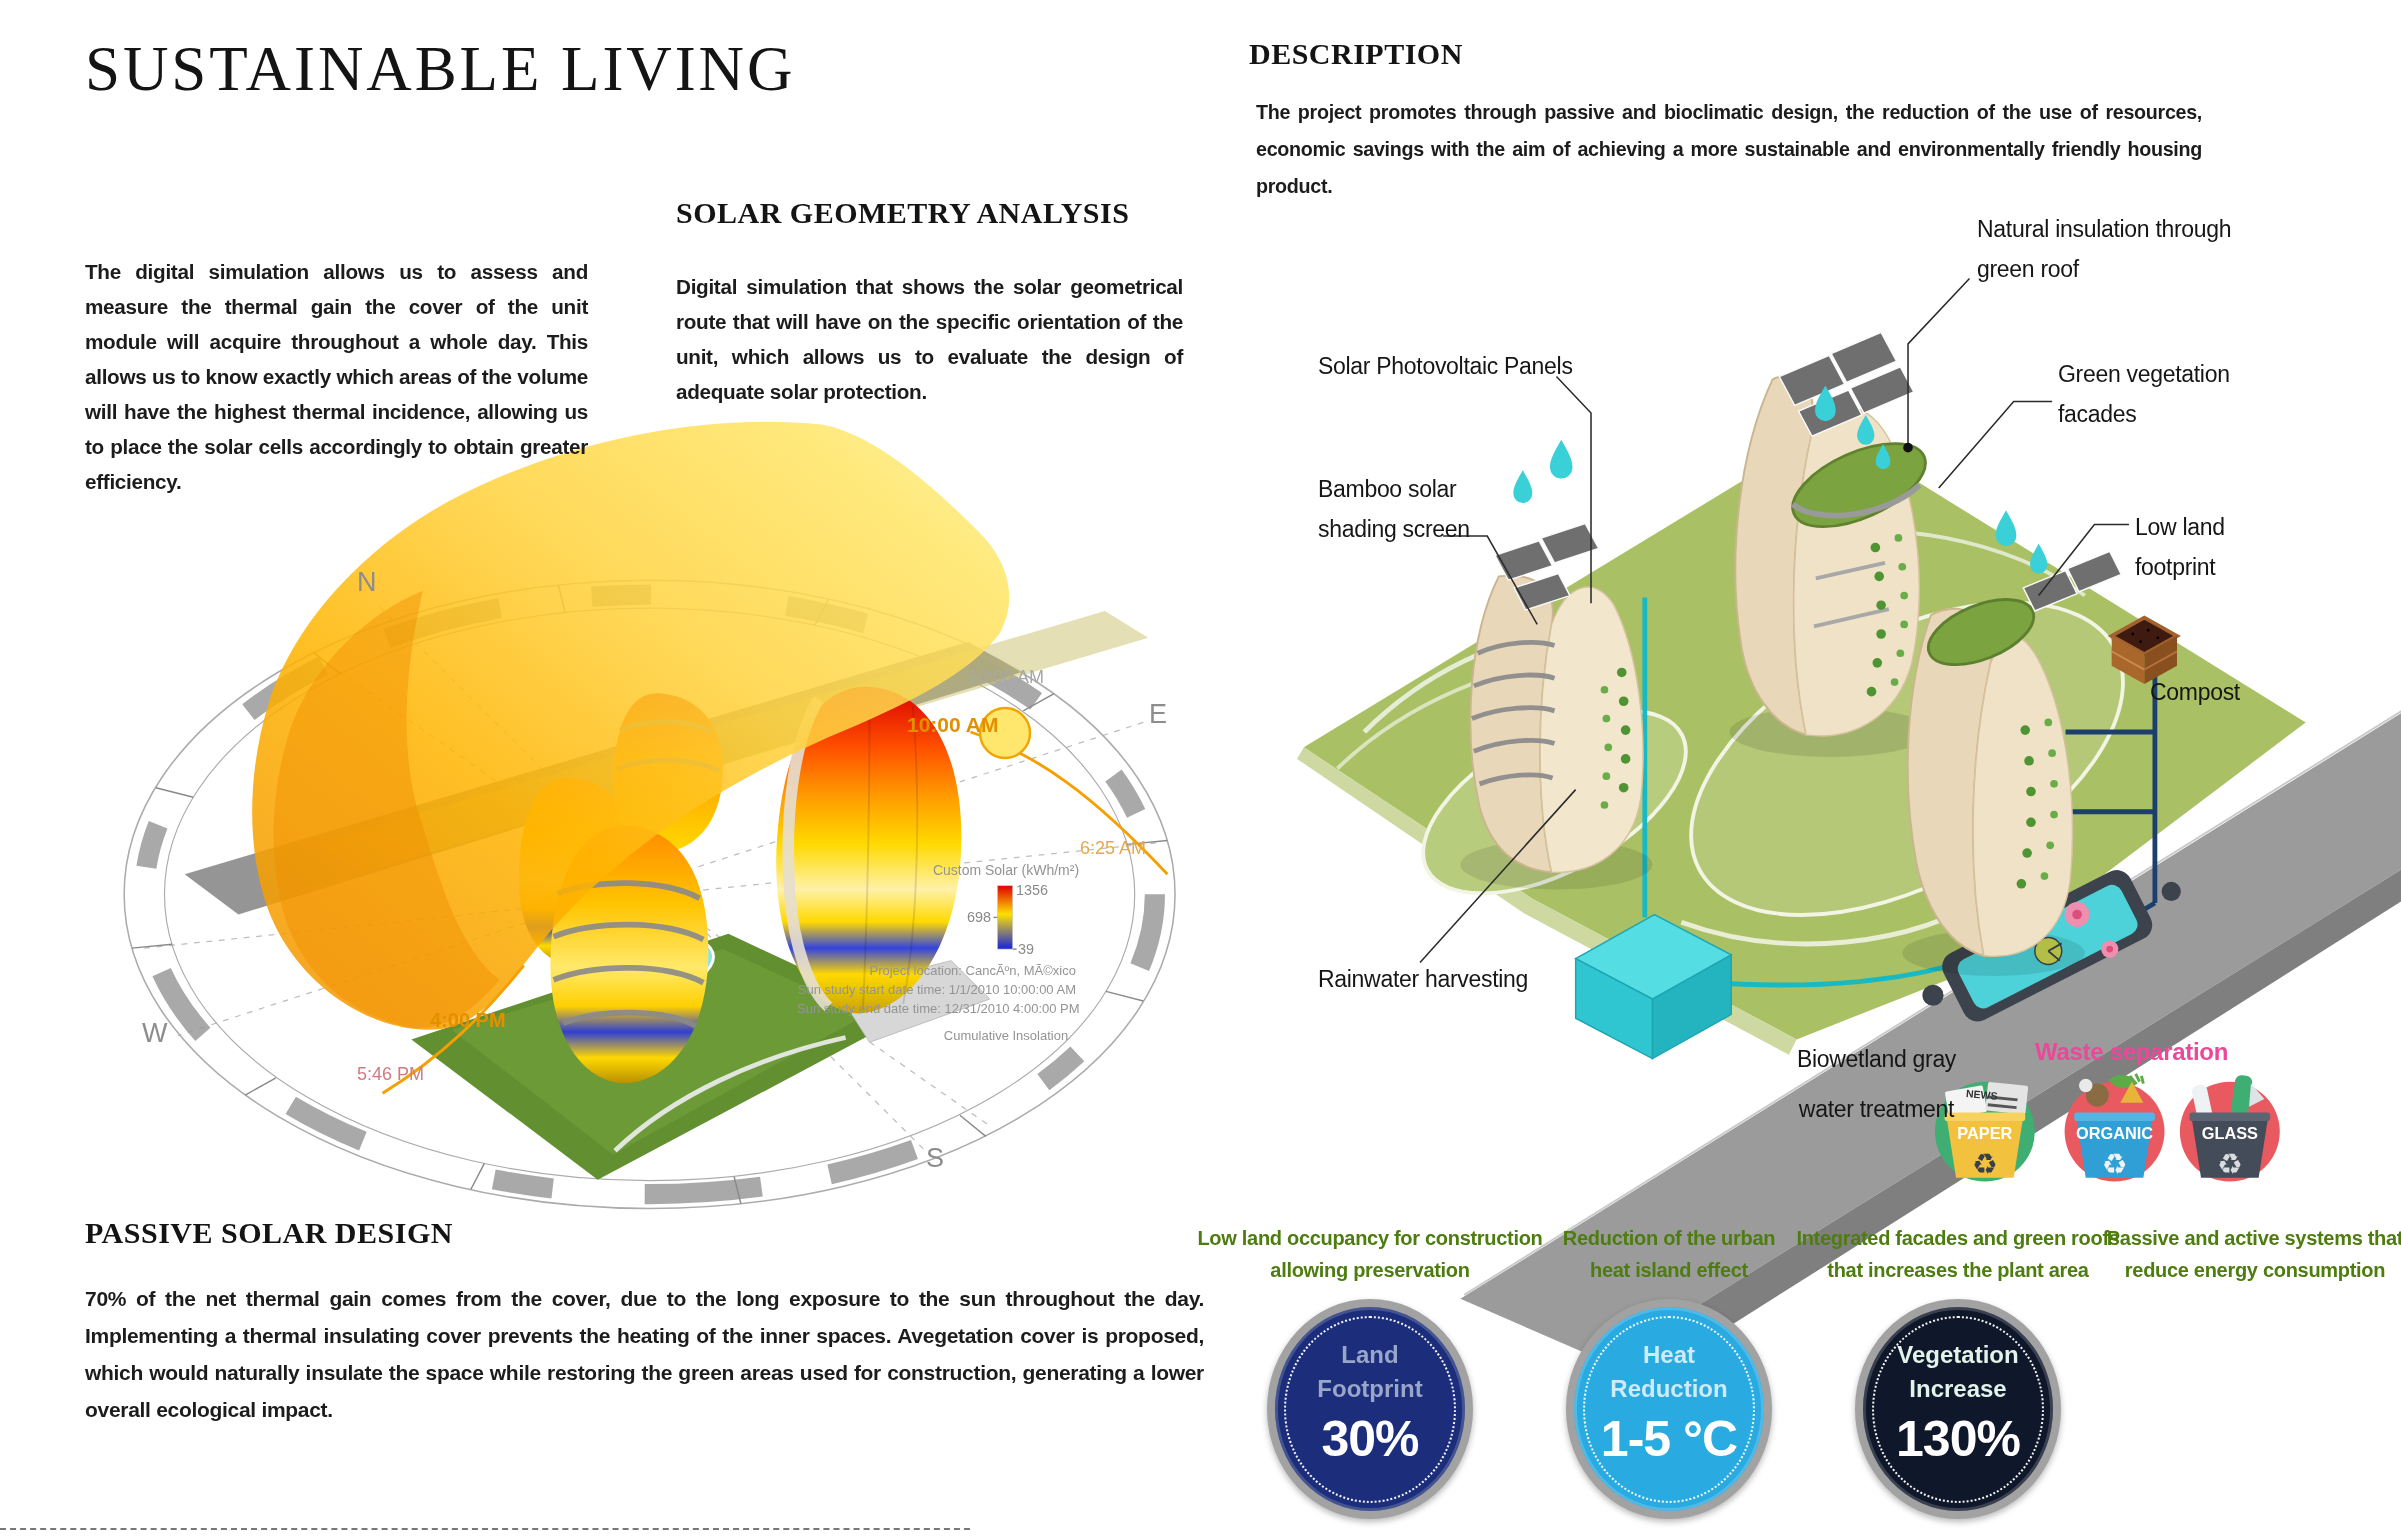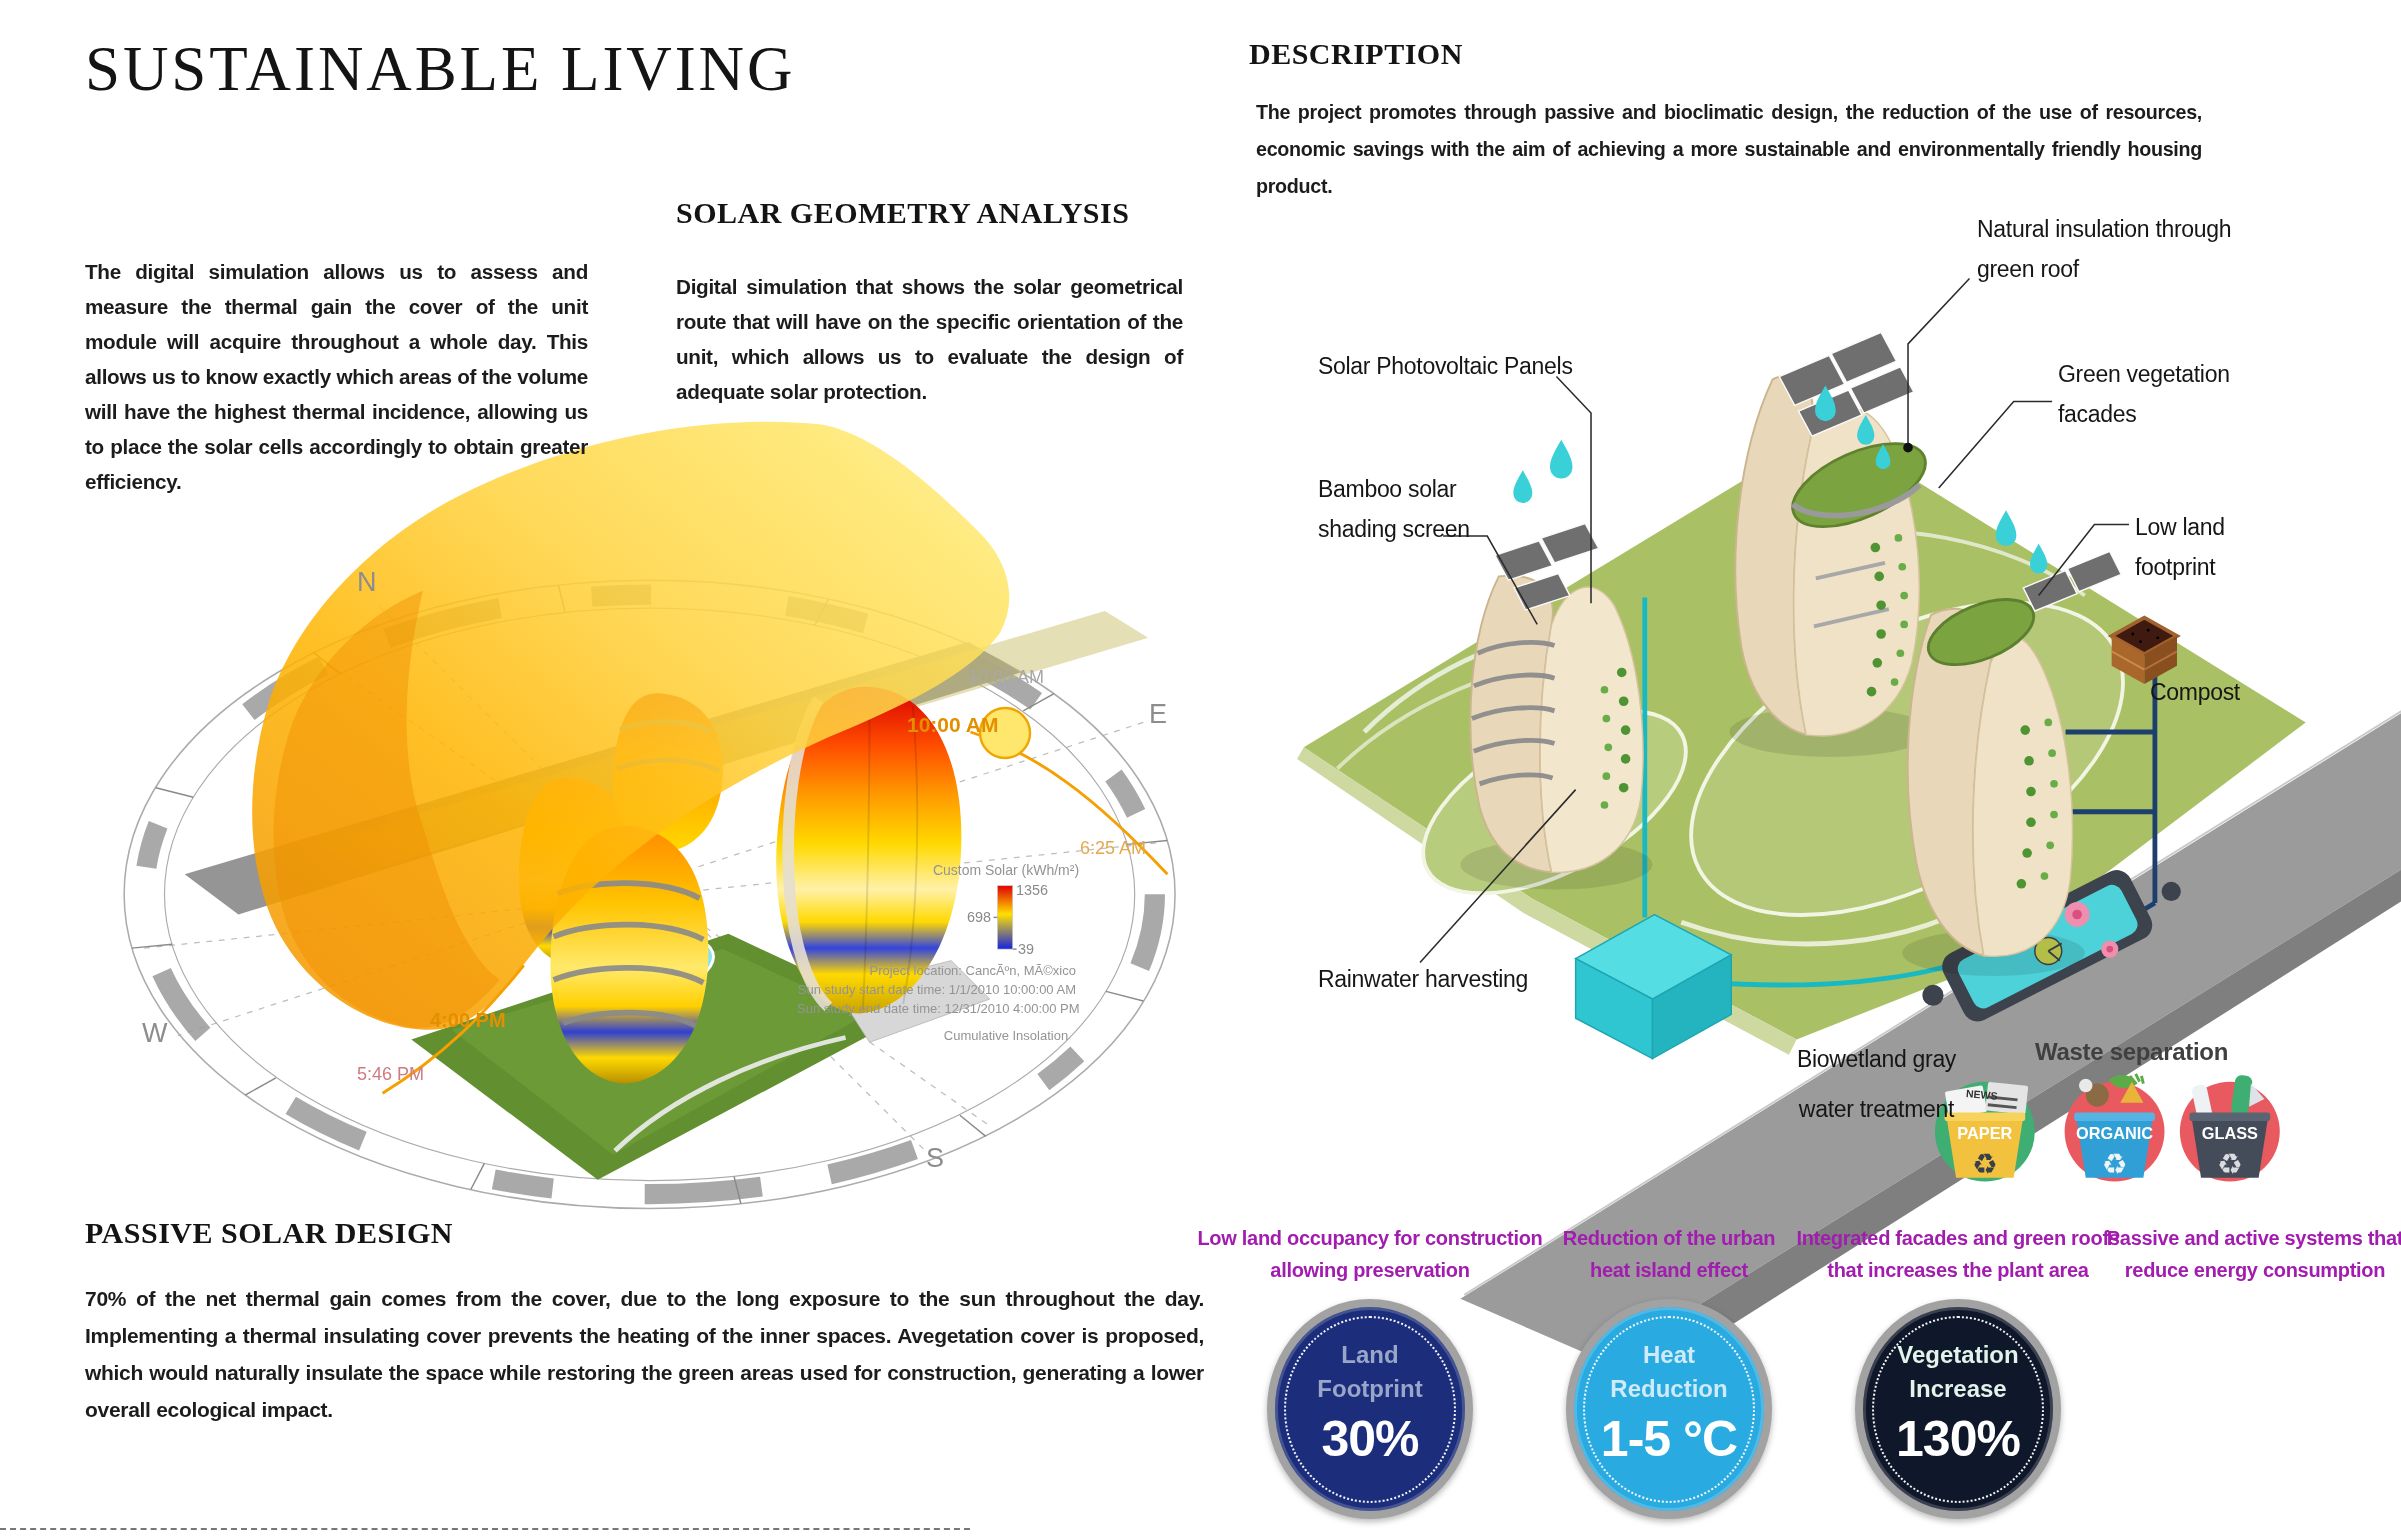--- a/index.html
+++ b/index.html
@@ -19,28 +19,28 @@
 
   .callout{font-weight:400;font-size:23px;line-height:40px;color:#161616;
            letter-spacing:-0.3px;white-space:nowrap;}
   .callout.center{text-align:center;white-space:normal;}
   .compass-letter{font-size:27px;color:#8d8d8d;font-weight:400;}
   .time-lbl{font-size:18px;font-weight:700;letter-spacing:0;white-space:nowrap;}
   .legend-txt{font-size:13px;color:#949494;line-height:19px;white-space:nowrap;}
   .legend-num{font-size:14.4px;color:#8a8a8a;}
 
   .stat{position:absolute;width:346px;text-align:center;}
-  .stat .cap{font-size:20px;font-weight:700;line-height:32px;color:#a21caf;letter-spacing:-0.3px;}
+  .stat .cap{font-size:20px;font-weight:700;line-height:32px;color:#4d7c0f;letter-spacing:-0.3px;}
   .badge{position:relative;width:190px;height:204px;margin:13.4px auto 0 auto;border-radius:50%;
          border:8.6px solid #a2a2a2;box-shadow:0 2.9px 6.7px rgba(0,0,0,.28), inset 0 0 0 2.9px rgba(255,255,255,.18);}
   .dotring{position:absolute;inset:8.6px;border:2.9px dotted rgba(255,255,255,.95);border-radius:50%;}
   .b-label{position:relative;margin-top:31px;font-size:24px;font-weight:700;line-height:34px;}
   .b-value{position:relative;font-size:50px;font-weight:700;color:#ffffff;margin-top:3.8px;letter-spacing:-1px;}
 
-  .waste-h{font-weight:700;font-size:24px;color:#404040;text-align:center;letter-spacing:-0.3px;}
+  .waste-h{font-weight:700;font-size:24px;color:#ec4899;text-align:center;letter-spacing:-0.3px;}
   .bottom-rule{border-top:2.9px dashed #4a4a4a;opacity:.75;}
 </style>
 </head>
 <body>
 
 <div id="board">
 
   <svg class="abs" style="left:0;top:0;" width="2402" height="1537" viewBox="0 0 2500 1600">
     <defs>
       <linearGradient id="canopyG" x1="0" y1="1" x2="1" y2="0">

